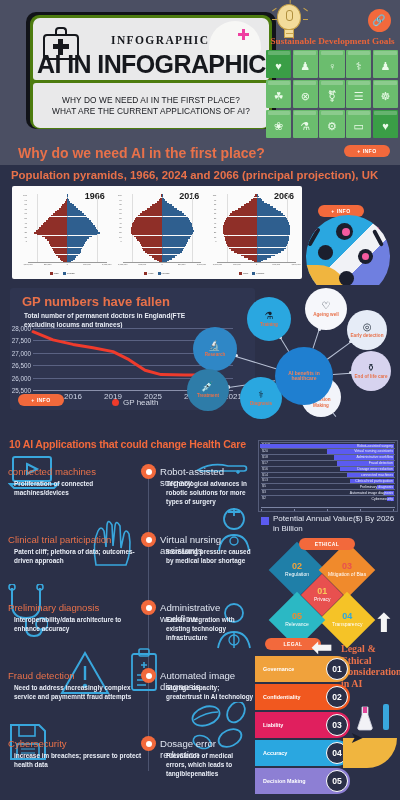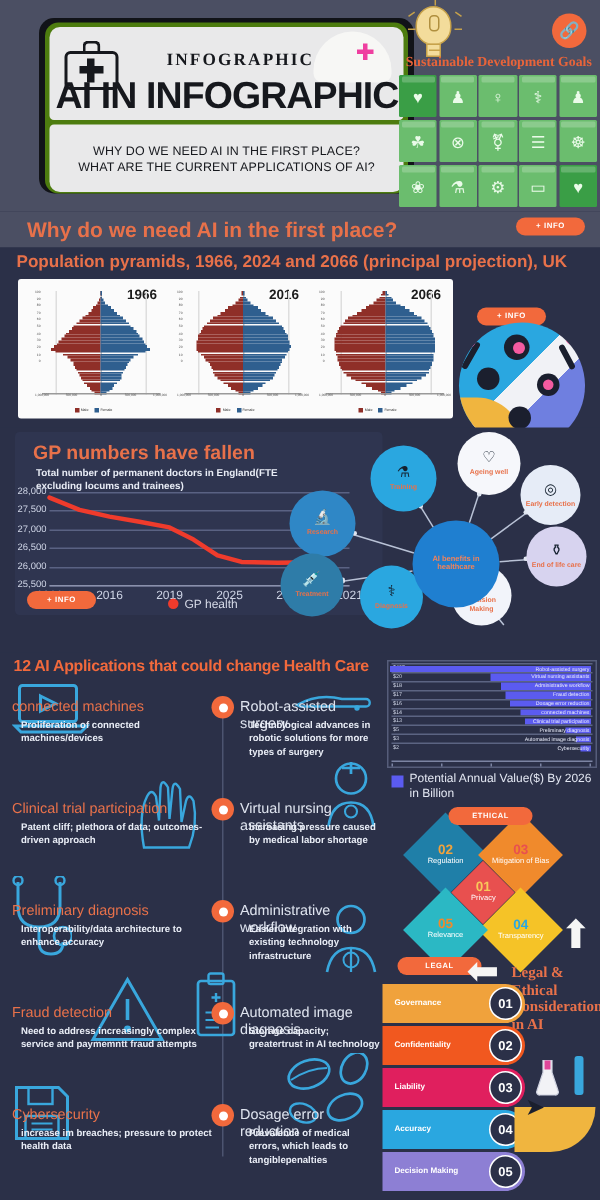--- a/index.html
+++ b/index.html
@@ -776,21 +776,21 @@
         <div class="node" style="left:2px; top:84px; width:42px; height:42px; background:#2e7ca8">
           <span class="node-ico">💉</span>
           <span class="node-label">Treatment</span>
         </div>
         <div class="node node-center" style="left:90px; top:62px; width:58px; height:58px">
           <span class="node-label">AI benefits in healthcare</span>
         </div>
       </div>
   </div>
 
-  <div class="apps-title">12 AI Applications that could change Health Care</div>
+  <div class="apps-title">10 AI Applications that could change Health Care</div>
   <div class="apps">
     <div class="timeline"></div>
 
     <svg class="ico-line" style="left:8px; top:2px;" width="52" height="36">
       <rect x="5" y="3" width="38" height="24" rx="2" stroke="#39a7dd" stroke-width="2"></rect>
       <path d="M2 30 h48 l-4 4 h-40 z" stroke="#39a7dd" stroke-width="2"></path>
       <path d="M19 10 l10 5 l-10 5 z" stroke="#39a7dd" stroke-width="2"></path>
     </svg>
     <svg class="ico-line" style="left:196px; top:8px;" width="52" height="14">
       <path d="M2 10 q14 -8 30 -4 h16 a2 2 0 0 1 0 5 h-44 z" stroke="#39a7dd" stroke-width="1.6"></path>

